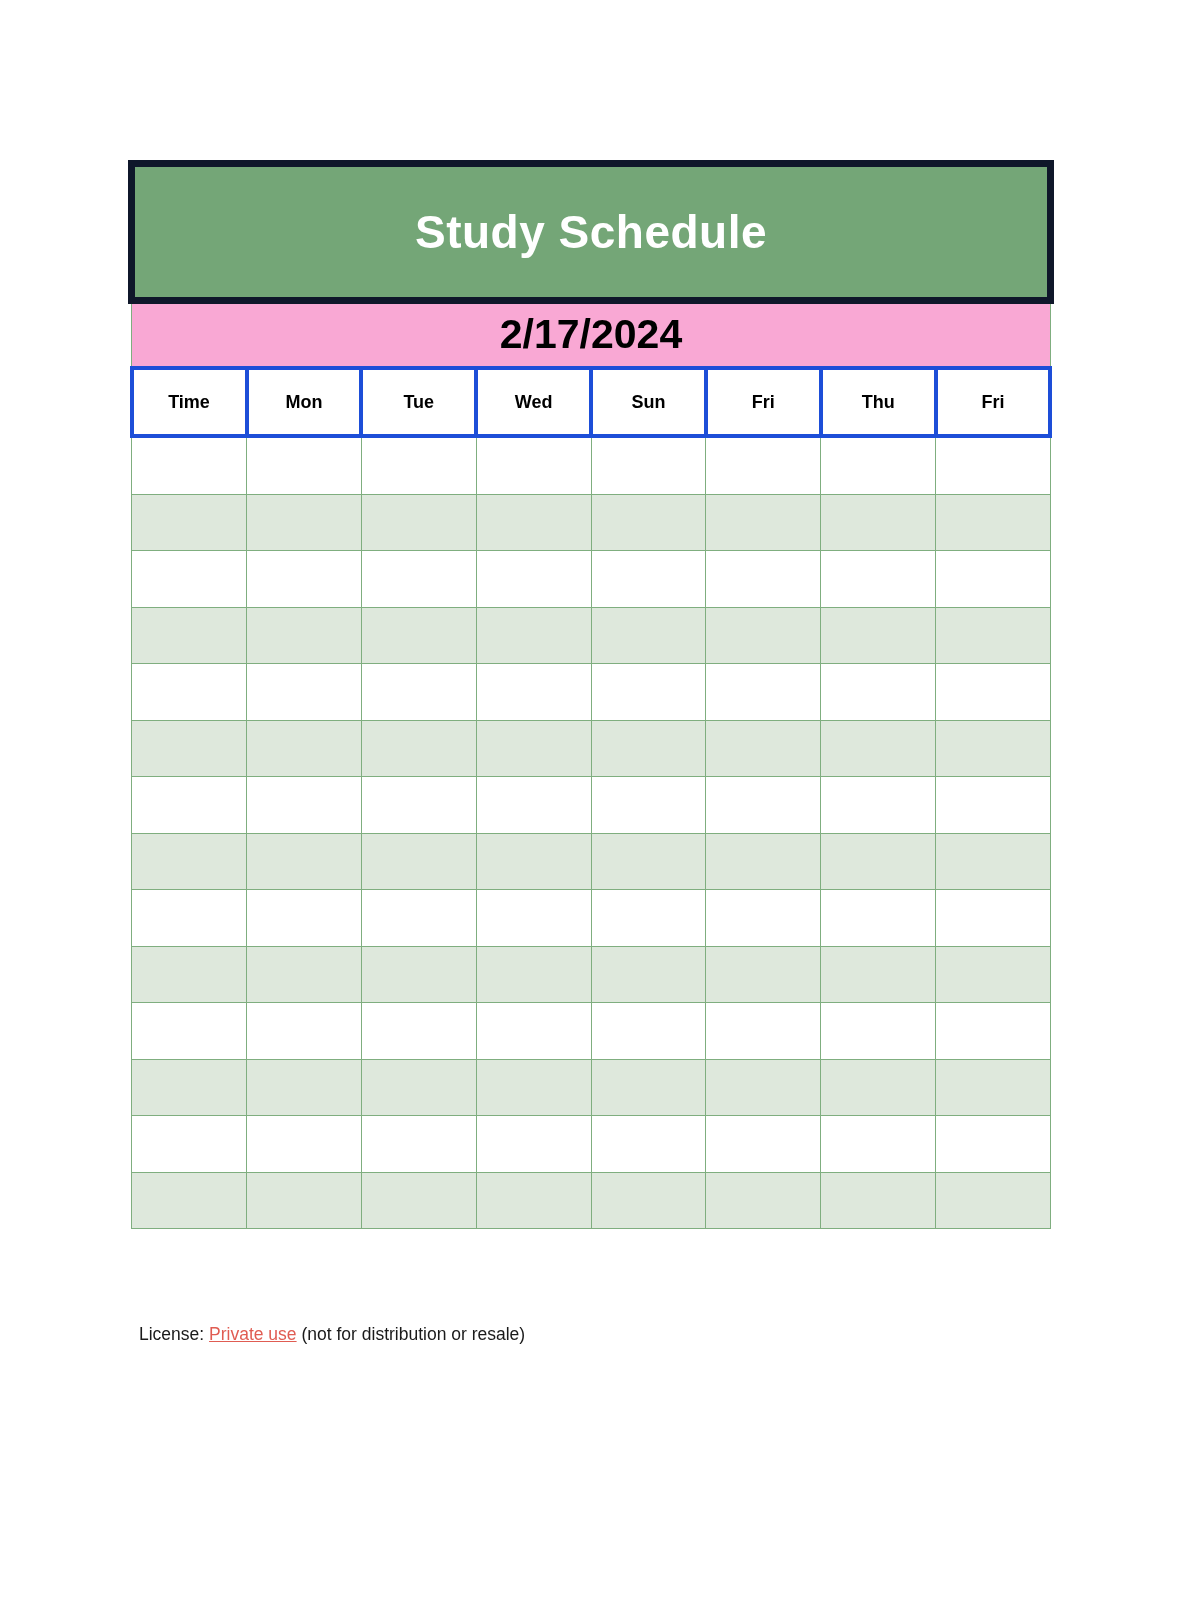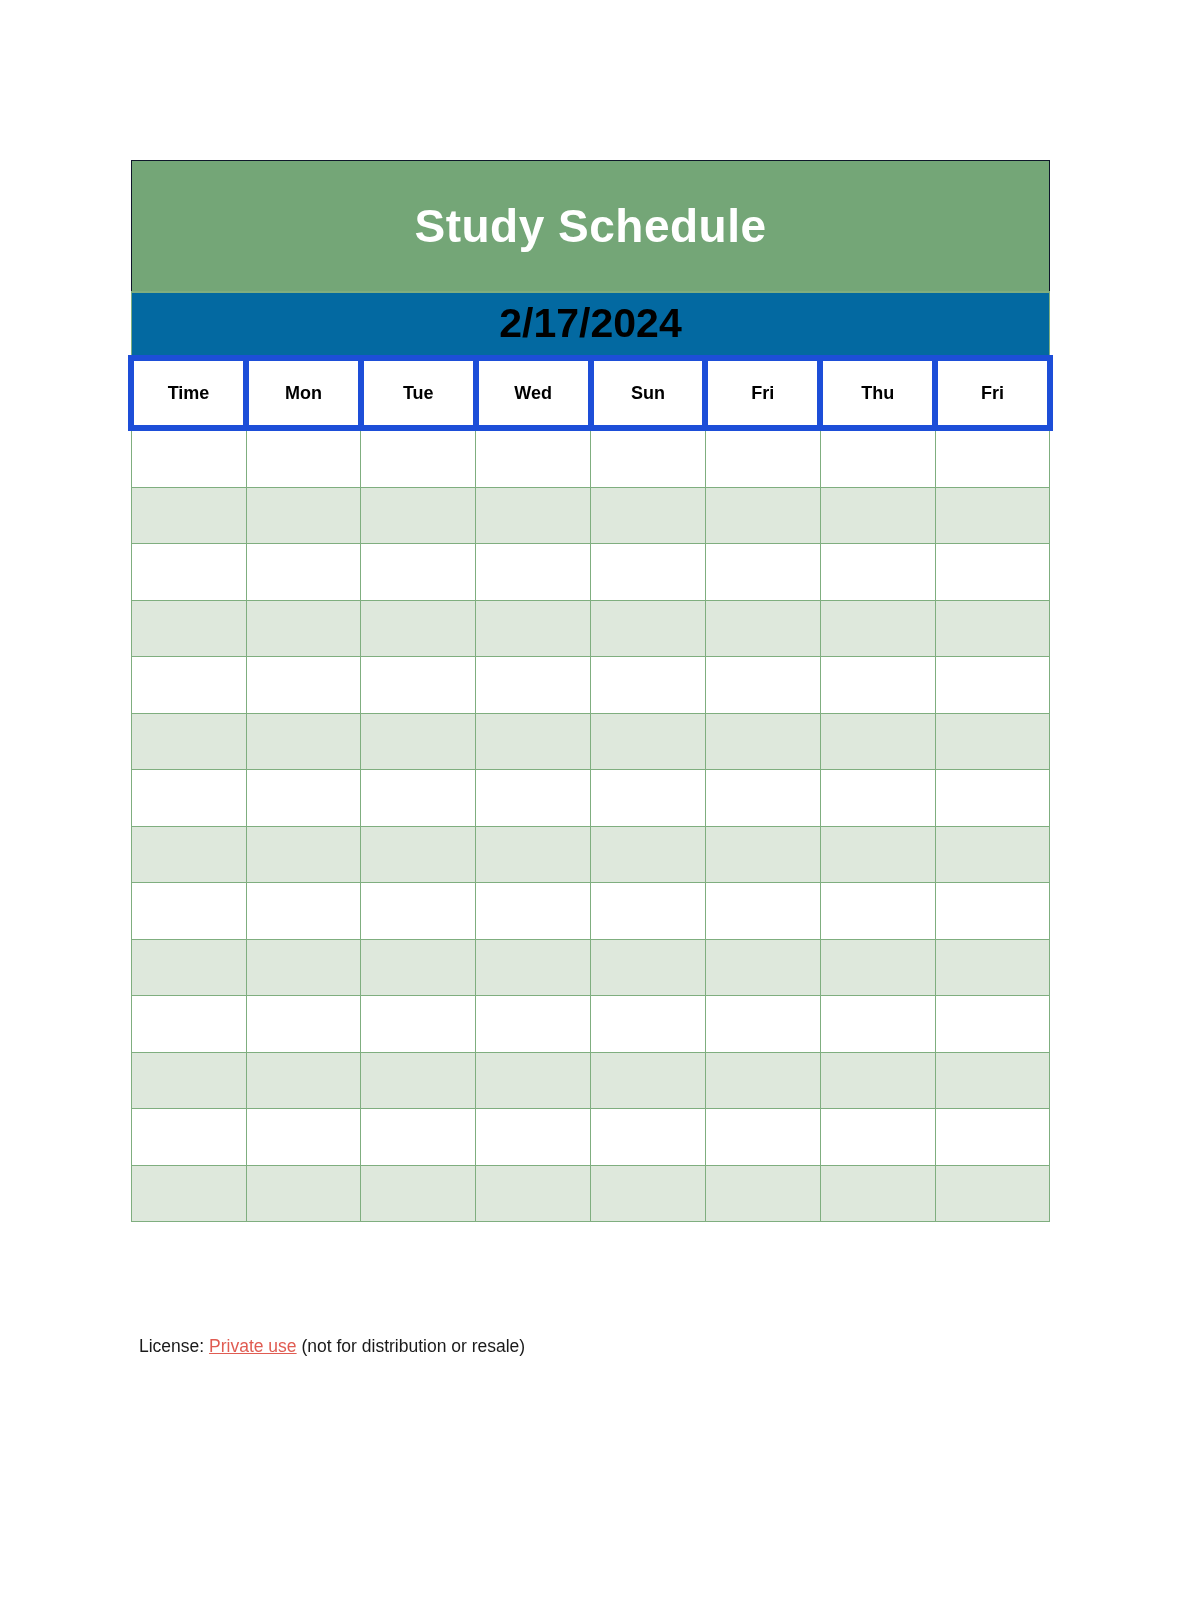--- a/index.html
+++ b/index.html
@@ -31,57 +31,57 @@
 
   table.schedule {
     width: 919px;
     border-collapse: collapse;
     table-layout: fixed;
   }
 
   
   .title-row td {
     background: #74a677;
-    border: 1px solid #0f172a;
+    border: 7px solid #0f172a;
     height: 130px;
     text-align: center;
     vertical-align: middle;
     padding: 0;
   }
   .title-text {
     color: #ffffff;
     font-size: 46px;
     font-weight: bold;
     letter-spacing: 0.5px;
     line-height: 1.1;
   }
 
   
   .date-row td {
-    background: #0369a1;
+    background: #f9a8d4;
     border-left: 1px solid #7fae7f;
     border-right: 1px solid #7fae7f;
     border-top: 2px solid #7fae7f;
     border-bottom: 2px solid #7fae7f;
     height: 62px;
     text-align: center;
     vertical-align: middle;
     padding: 0;
   }
   .date-text {
     color: #000000;
     font-size: 41px;
     font-weight: bold;
     line-height: 1.05;
   }
 
   
   thead.dow th {
     background: #ffffff;
-    border: 6px solid #1d4ed8;
+    border: 4px solid #1d4ed8;
     height: 50px;
     font-size: 18px;
     font-weight: bold;
     color: #000000;
     text-align: center;
     vertical-align: middle;
     padding: 7px;
   }
 
   
@@ -109,21 +109,21 @@
   
   .footer {
     position: absolute;
     left: 139px;
     top: 1322px;
     width: 900px;
     font-size: 17.5px;
     color: #1a1a1a;
     line-height: 1.4;
   }
-  .footer .license-line { white-space: nowrap; margin-top: 12px; }
+  .footer .license-line { white-space: nowrap; }
   .license-link {
     color: #e05c52;
     text-decoration: underline;
     text-decoration-color: #e05c52;
     cursor: pointer;
   }
   .footer .more-line {
     position: absolute;
     left: 0;
     top: 116px;

